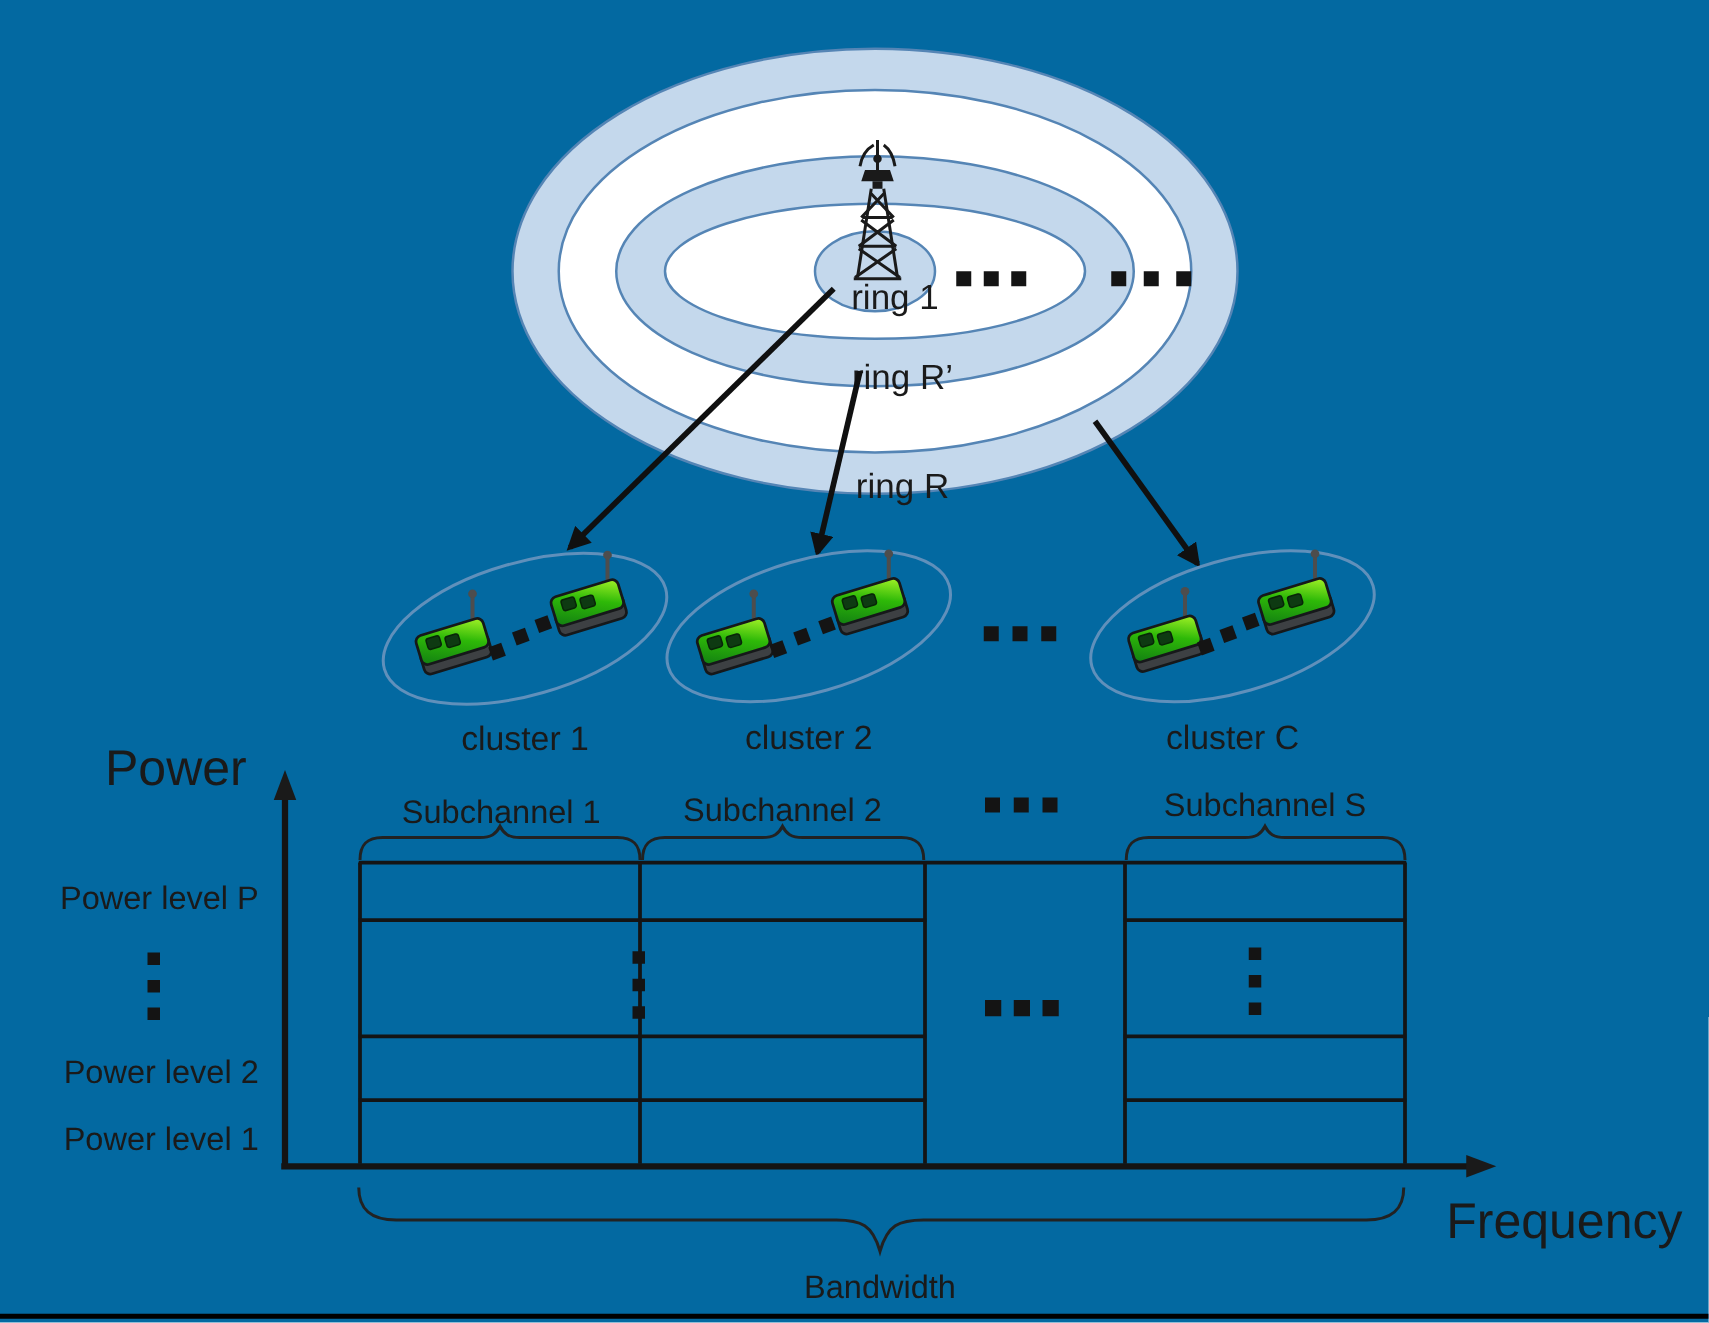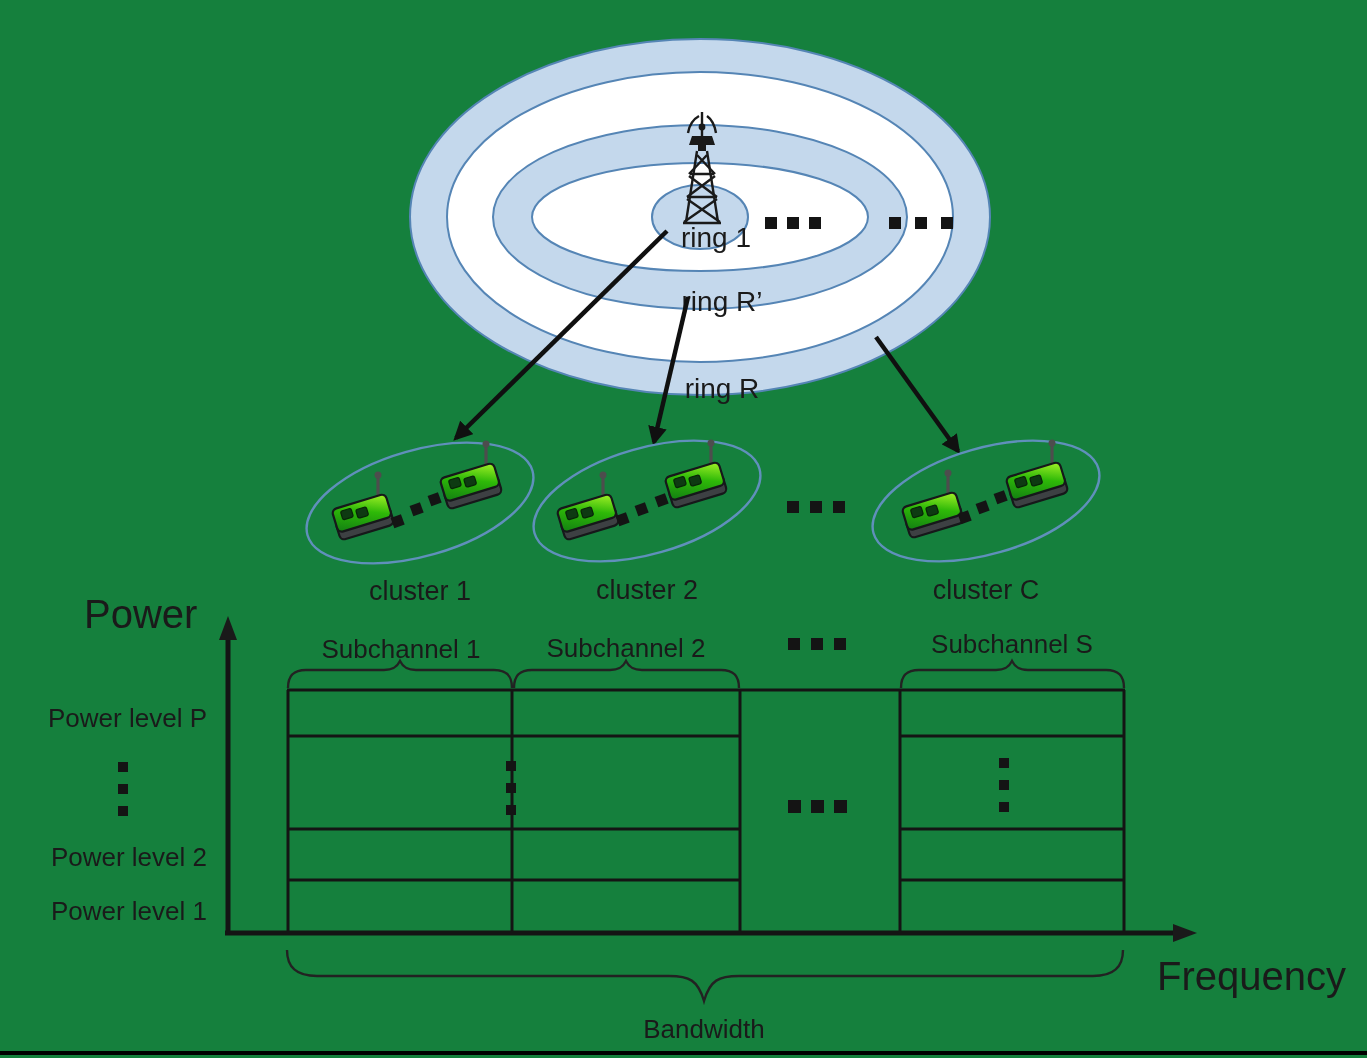--- a/index.html
+++ b/index.html
@@ -1,17 +1,17 @@
 <!DOCTYPE html>
 <html><head>
 <meta charset="utf-8">
 <style>
   html,body{margin:0;padding:0;background:#ffffff;}
   #stage{
-    position:relative;width:1367px;height:1058px;background:#15803d;overflow:hidden;
+    position:relative;width:1367px;height:1058px;background:#0369a1;overflow:hidden;
     font-family:"Liberation Sans","DejaVu Sans",sans-serif;
   }
   svg{display:block;}
   text{fill:#1a1a1a;font-family:"Liberation Sans","DejaVu Sans",sans-serif;}
   .ringband{stroke:#5585B5;stroke-width:2;}
   .whiteband{fill:#ffffff;}
   .cluster-ellipse{fill:none;stroke-width:2.4;}
   .gl{stroke:#141414;stroke-width:3;fill:none;}
   .axis{stroke:#141414;stroke-width:5;fill:none;}
   .dot{fill:#141414;stroke:none;}

